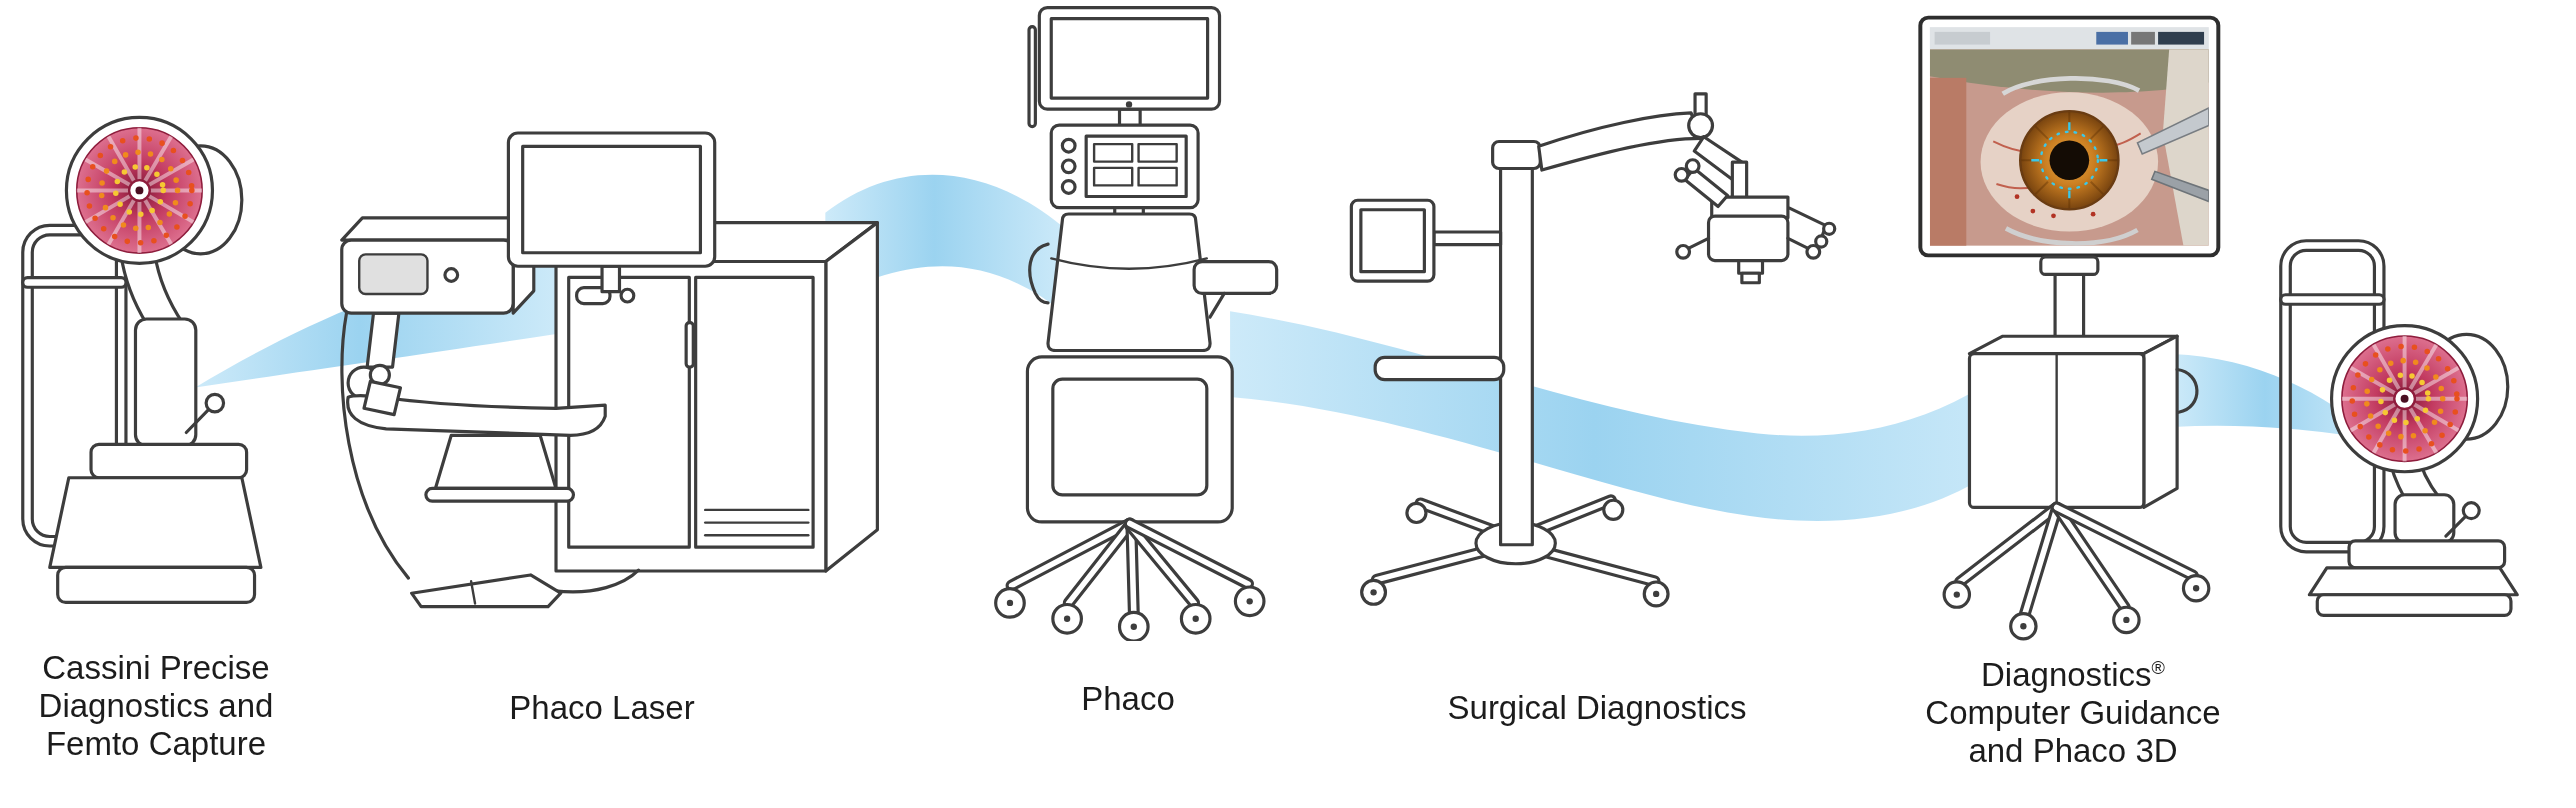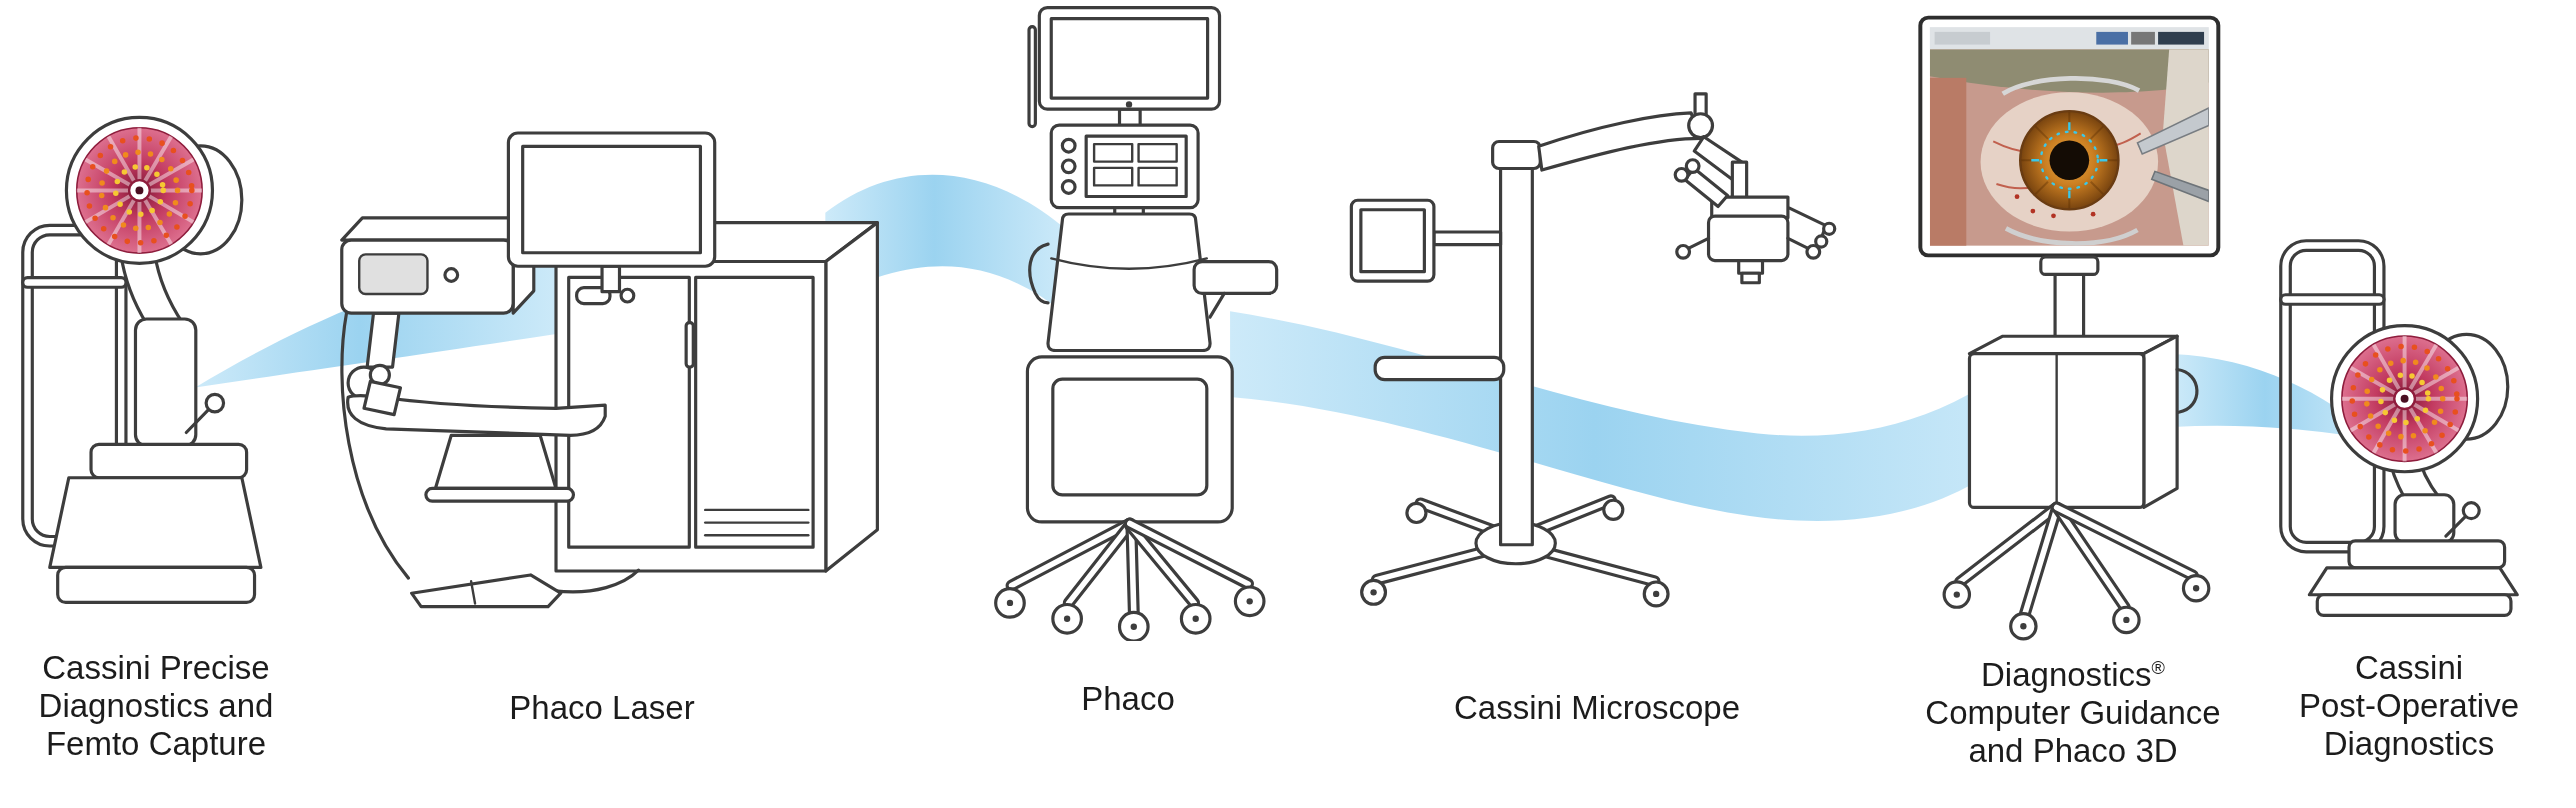--- a/index.html
+++ b/index.html
@@ -373,29 +373,24 @@
 
   <div class="label" style="left:602px;top:689px">
     <div>Phaco Laser</div>
   </div>
 
   <div class="label" style="left:1128px;top:680px">
     <div>Phaco</div>
   </div>
 
   <div class="label" style="left:1597px;top:689px">
-    <div>Cassini Microscope</div>
+    <div>Surgical Diagnostics</div>
   </div>
 
   <div class="label" style="left:2073px;top:649px">
     <div><span>Diagnostics</span><sup>®</sup></div>
     <div>Computer Guidance</div>
     <div>and Phaco 3D</div>
   </div>
 
-  <div class="label" style="left:2409px;top:649px">
-    <div>Cassini</div>
-    <div>Post-Operative</div>
-    <div>Diagnostics</div>
-  </div>
 
 </div>
 
 
 </body></html>

